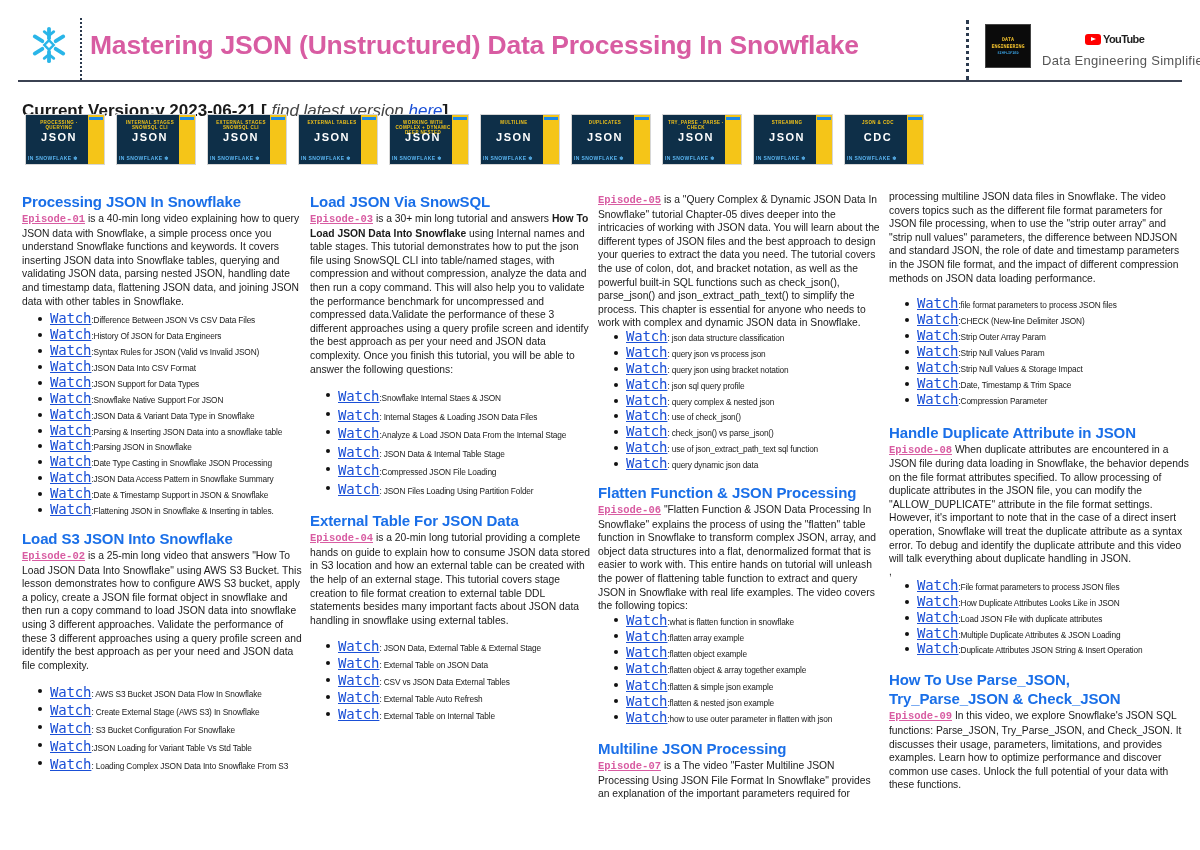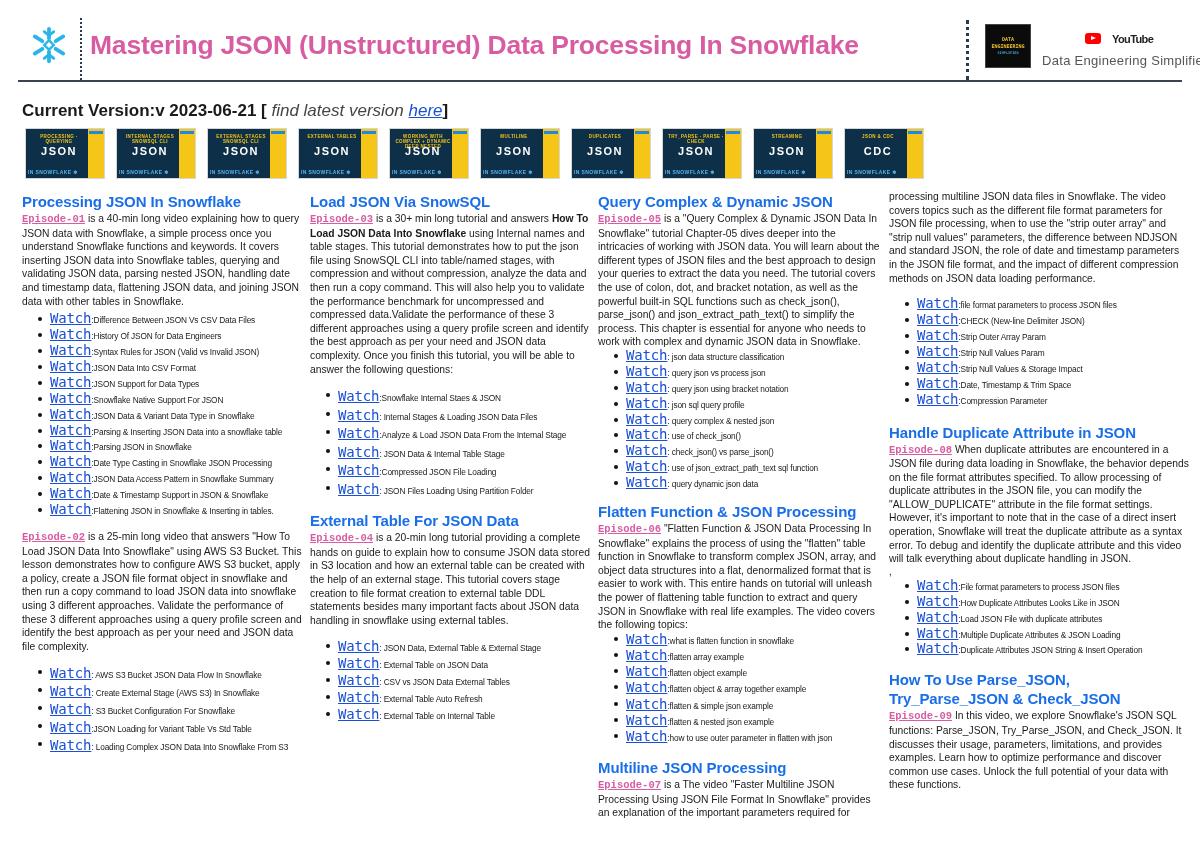--- a/index.html
+++ b/index.html
@@ -6,33 +6,33 @@
   html, body { width: 1200px; height: 850px; background: #ffffff; overflow: hidden; }
   body { font-family: "Liberation Sans", sans-serif; color: #1a1a1a; position: relative; }
   .header-rule { position: absolute; left: 18px; top: 80px; width: 1164px; height: 2px; background: #3b4252; }
   .snow-icon { position: absolute; left: 30px; top: 26px; width: 38px; height: 38px; }
   .dash-v1 { position: absolute; left: 80px; top: 18px; height: 62px; border-left: 2px dotted #2b3a4e; }
   .title { position: absolute; left: 90px; top: 30px; font-size: 26.5px; font-weight: bold; color: #d85ca2; letter-spacing: -0.2px; white-space: nowrap; }
   .dash-v2 { position: absolute; left: 966px; top: 20px; height: 60px; border-left: 3px dotted #2b3a4e; }
   .de-logo { position: absolute; left: 985px; top: 24px; width: 46px; height: 44px; background: #0b0b0b; border: 1px solid #444; display: flex; flex-direction: column; align-items: center; justify-content: center; }
   .de-logo span { font-family: "DejaVu Sans Mono", monospace; font-size: 5px; font-weight: bold; color: #f2c12e; line-height: 7px; }
   .de-logo span.blue { color: #3aa5e8; font-size: 3.5px; }
-  .yt { position: absolute; left: 1085px; top: 33px; display: flex; align-items: flex-start; gap: 11px; }
+  .yt { position: absolute; left: 1085px; top: 33px; display: flex; align-items: center; gap: 2px; }
   .yt-play { width: 16px; height: 11px; background: #ff0000; border-radius: 3px; position: relative; }
   .yt-play::after { content: ""; position: absolute; left: 6px; top: 3px; border-left: 5px solid #fff; border-top: 2.5px solid transparent; border-bottom: 2.5px solid transparent; }
   .yt-word { font-size: 11px; font-weight: bold; color: #222; letter-spacing: -0.6px; }
   .yt-sub { position: absolute; left: 1042px; top: 53px; font-size: 13px; color: #555; letter-spacing: 0.3px; white-space: nowrap; }
   .yt-sub .ext { color: #2962ff; text-decoration: underline; }
 
   .version { position: absolute; left: 22px; top: 101px; font-size: 17px; white-space: nowrap; text-align: right; }
   .version b { color: #1a1a1a; }
   .version i { color: #444; }
   .version a { color: #1a4fd6; text-decoration: underline; font-style: italic; }
 
-  .thumbs { position: absolute; left: 25px; top: 128px; display: flex; gap: 11px; }
+  .thumbs { position: absolute; left: 25px; top: 114px; display: flex; gap: 11px; }
   .thumb { width: 80px; height: 51px; background: #0e2f48; position: relative; overflow: hidden; border: 1px solid #d6d6d6; }
   .thumb .side { position: absolute; right: 0; top: 0; width: 16px; height: 100%; background: #f5c518; }
   .thumb .side::before { content: ""; position: absolute; left: 1px; top: 2px; width: 14px; height: 3px; background: #1e88e5; }
   .thumb .t1 { position: absolute; left: 4px; top: 5px; width: 58px; font-size: 4.5px; color: #f5c518; text-align: center; font-weight: bold; letter-spacing: 0.4px; }
   .thumb .t2 { position: absolute; left: 2px; top: 16px; width: 62px; font-size: 11px; color: #ffffff; text-align: center; font-weight: bold; letter-spacing: 1.5px; }
   .thumb .t3 { position: absolute; left: 2px; bottom: 3px; width: 62px; font-size: 5px; color: #5ab4f0; font-weight: bold; letter-spacing: 0.4px; }
 
   .col { position: absolute; top: 192px; width: 282px; }
   .sec-title { font-size: 15px; font-weight: bold; color: #1a6fe8; line-height: 19px; letter-spacing: -0.1px; }
   .para { font-size: 10.3px; line-height: 13.6px; color: #1a1a1a; margin-top: 1px; }
@@ -161,20 +161,21 @@
       <li><a class="watch-link">Watch</a><span>:Parsing &amp; Inserting JSON Data into a snowflake table</span></li>
       <li><a class="watch-link">Watch</a><span>:Parsing JSON in Snowflake</span></li>
       <li><a class="watch-link">Watch</a><span>:Date Type Casting in Snowflake JSON Processing</span></li>
       <li><a class="watch-link">Watch</a><span>:JSON Data Access Pattern in Snowflake Summary</span></li>
       <li><a class="watch-link">Watch</a><span>:Date &amp; Timestamp Support in JSON &amp; Snowflake</span></li>
       <li><a class="watch-link">Watch</a><span>:Flattening JSON in Snowflake &amp; Inserting in tables.</span></li>
     </ul>
   </section>
   <div class="gap" style="height:10px;"></div>
   <section>
+    <h2 class="sec-title">Load S3 JSON Into Snowflake</h2>
     <p class="para"><a class="ep">Episode-02</a><span> is a 25-min long video that  answers "How To Load JSON Data Into Snowflake" using AWS S3 Bucket. This lesson  demonstrates how to configure AWS S3 bucket, apply a policy, create a JSON file format object in snowflake and then run a copy command to load JSON data into snowflake using 3 different approaches. Validate the performance of these 3 different approaches using a query profile screen and identify the best approach as per your need and JSON data file complexity.</span></p>
     <ul class="watch-list" style="margin-top:12px;">
       <li style="line-height:16px;"><a class="watch-link">Watch</a><span>: AWS S3 Bucket JSON Data Flow In Snowflake</span></li>
       <li style="line-height:16px;"><a class="watch-link">Watch</a><span>: Create External Stage (AWS S3) In Snowflake</span></li>
       <li style="line-height:16px;"><a class="watch-link">Watch</a><span>: S3 Bucket Configuration For Snowflake</span></li>
       <li style="line-height:16px;"><a class="watch-link">Watch</a><span>:JSON Loading for Variant Table Vs Std Table</span></li>
       <li style="line-height:16px;"><a class="watch-link">Watch</a><span>: Loading Complex JSON Data Into Snowflake From S3</span></li>
     </ul>
   </section>
 </div>
@@ -201,21 +202,20 @@
       <li style="line-height:15px;"><a class="watch-link">Watch</a><span>: External Table on JSON Data</span></li>
       <li style="line-height:15px;"><a class="watch-link">Watch</a><span>: CSV vs JSON  Data External Tables</span></li>
       <li style="line-height:15px;"><a class="watch-link">Watch</a><span>: External Table Auto Refresh</span></li>
       <li style="line-height:15px;"><a class="watch-link">Watch</a><span>: External Table on Internal Table</span></li>
     </ul>
   </section>
 </div>
 
 <div class="col" style="left:598px;">
   <section>
-    <h2 class="sec-title">Query Complex &amp; Dynamic JSON</h2>
     <p class="para"><a class="ep">Episode-05</a><span> is a "Query Complex &amp; Dynamic JSON Data In Snowflake" tutorial Chapter-05 dives deeper into the intricacies of working with JSON data. You will learn about the different types of JSON files and the best approach to design your queries to extract the data you need. The tutorial covers the use of colon, dot, and bracket notation, as well as the powerful built-in SQL functions such as check_json(), parse_json() and json_extract_path_text() to simplify the process. This chapter is essential for anyone who needs to work with complex and dynamic JSON data in Snowflake.</span></p>
     <ul class="watch-list" style="margin-top:0;">
       <li><a class="watch-link">Watch</a><span>: json data structure classification</span></li>
       <li><a class="watch-link">Watch</a><span>: query json vs process json</span></li>
       <li><a class="watch-link">Watch</a><span>: query json using bracket notation</span></li>
       <li><a class="watch-link">Watch</a><span>: json sql query profile</span></li>
       <li><a class="watch-link">Watch</a><span>: query complex &amp; nested json</span></li>
       <li><a class="watch-link">Watch</a><span>: use of check_json()</span></li>
       <li><a class="watch-link">Watch</a><span>: check_json() vs parse_json()</span></li>
       <li><a class="watch-link">Watch</a><span>: use of json_extract_path_text sql function</span></li>

